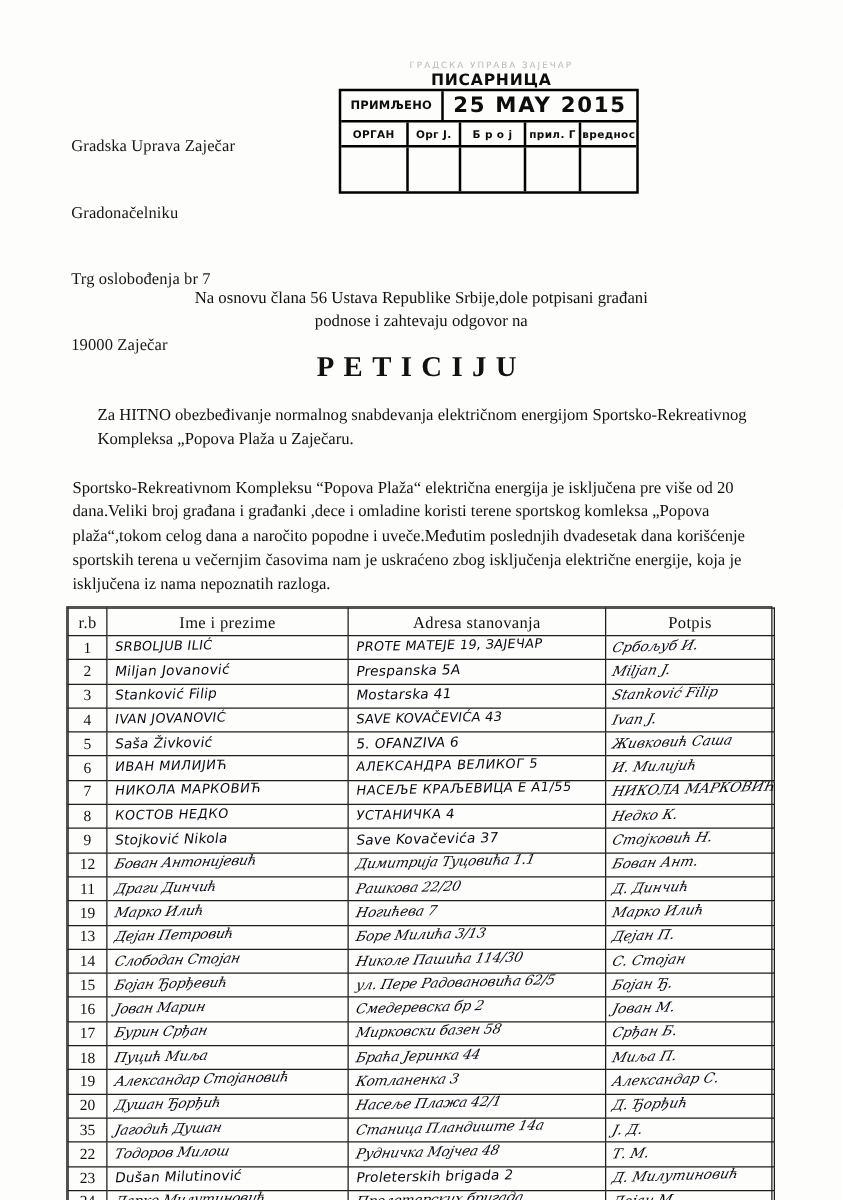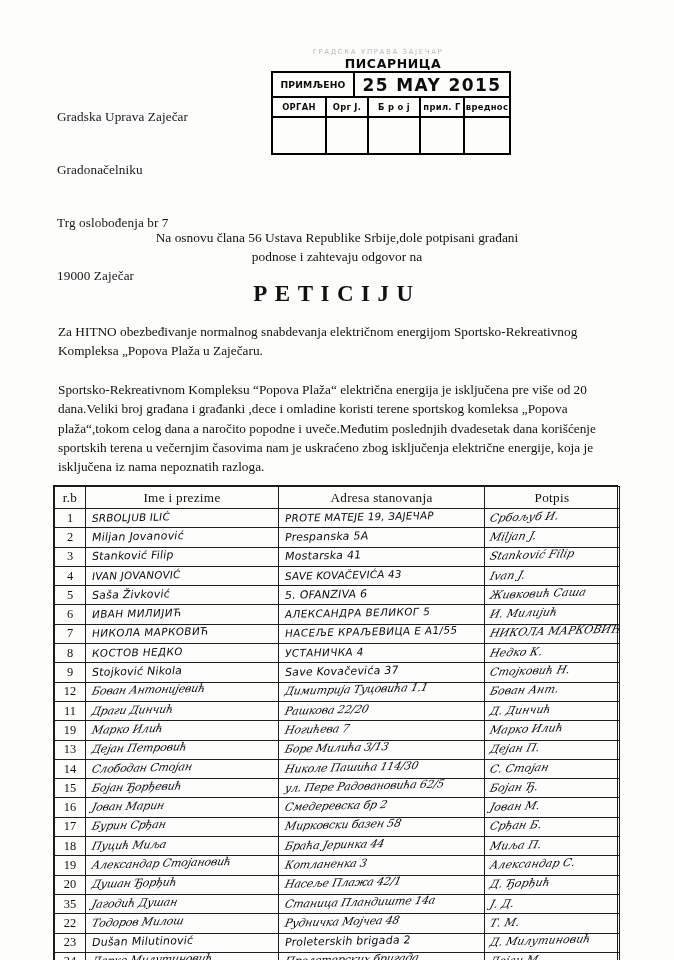--- a/index.html
+++ b/index.html
@@ -40,21 +40,21 @@
     position: absolute;
     left: 268px;
     top: 48px;
     width: 250px;
     height: 110px;
     font-family: "DejaVu Sans", sans-serif;
     color: #0d0d0d;
   }
   .stamp-faint {
     position: absolute;
-    left: 12px;
+    left: 27px;
     top: 0px;
     width: 196px;
     font-size: 7px;
     letter-spacing: 1.6px;
     color: #b9b9b9;
     text-align: center;
     white-space: nowrap;
     overflow: hidden;
     filter: blur(.35px);
   }
@@ -172,21 +172,21 @@
 
   
   .para {
     position: absolute;
     left: 58px;
     width: 562px;
     font-size: 13.3px;
     line-height: 19.3px;
     text-align: left;
   }
-  .para-1 { top: 322px; }
+  .para-1 { top: 322px; margin-left: 20px; }
   .para-2 { top: 380px; }
 
   
   .table {
     position: absolute;
     left: 53px;
     top: 485px;
     width: 565px;
     border: 1.4px solid #1a1a1a;
     border-collapse: collapse;

